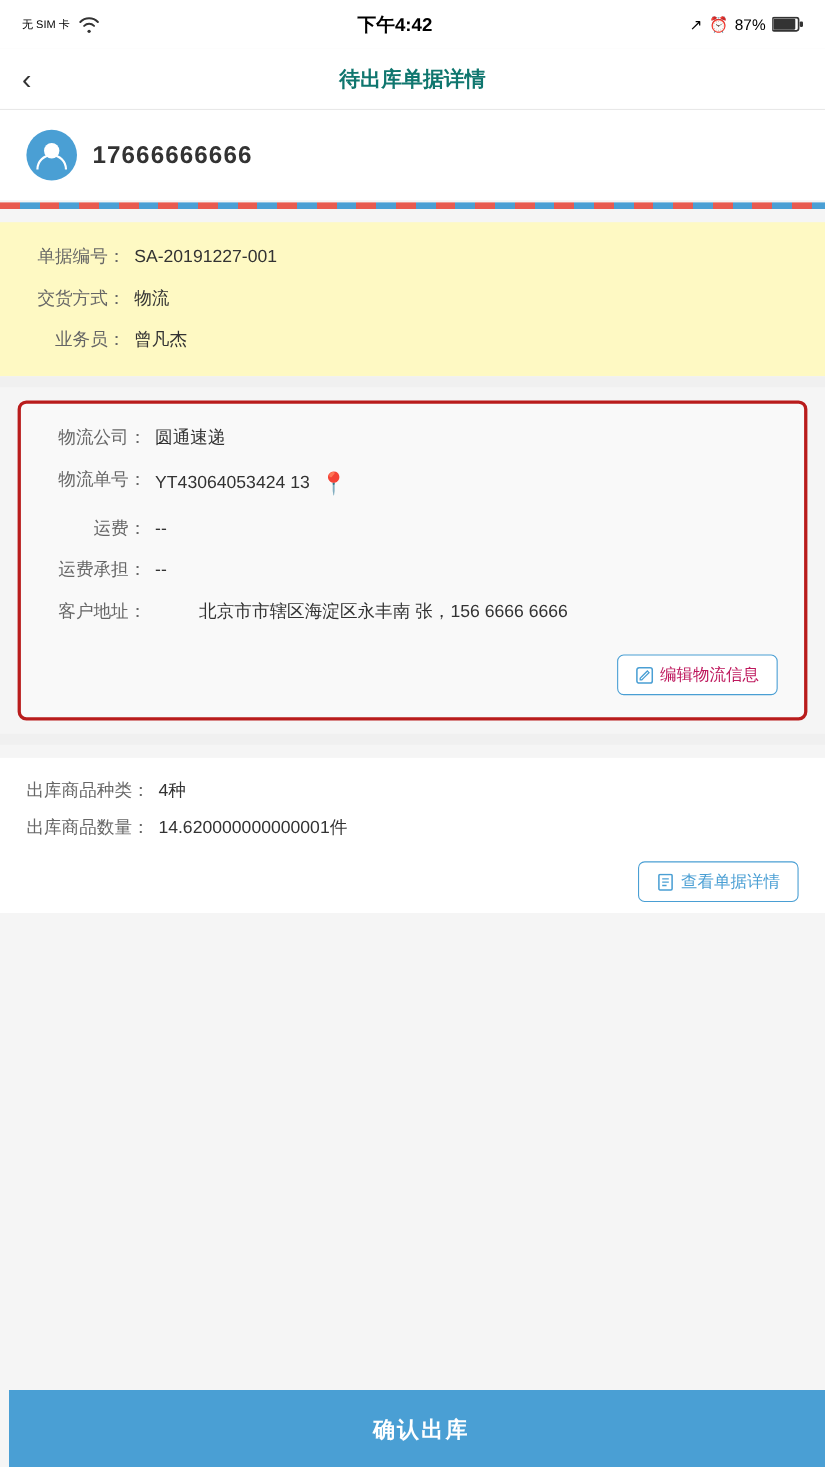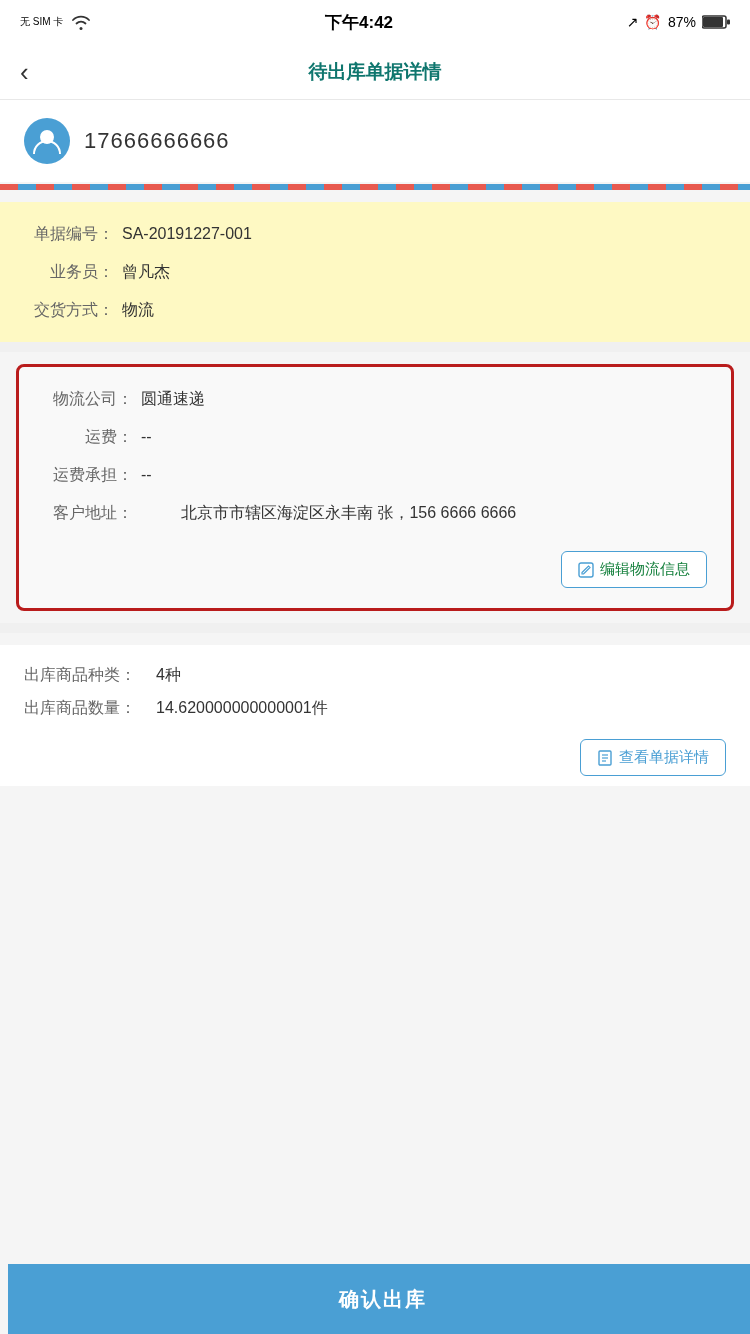--- a/index.html
+++ b/index.html
@@ -66,21 +66,21 @@
       width: 46px;
       height: 46px;
       border-radius: 50%;
       background: #4a9fd4;
       display: flex;
       align-items: center;
       justify-content: center;
     }
     .user-phone {
       font-size: 22px;
-      font-weight: 400;
+      font-weight: 700;
       color: #333;
       letter-spacing: 1px;
     }
 
     
     .dashed-divider {
       height: 6px;
       background: repeating-linear-gradient(
         90deg,
         #e85a4f 0px, #e85a4f 18px,
@@ -130,40 +130,39 @@
     }
 
     
     .edit-btn {
       display: flex;
       align-items: center;
       gap: 6px;
       border: 1px solid #4a9fd4;
       border-radius: 6px;
       padding: 8px 16px;
-      color: #15803d;
+      color: #be185d;
       font-size: 15px;
       cursor: pointer;
       background: #fff;
       margin-left: auto;
       margin-top: 12px;
       float: right;
     }
 
     
     .goods-section {
       background: #fff;
       margin: 12px 0 0 0;
       padding: 20px 24px 10px;
     }
     .goods-row {
       display: flex;
       margin-bottom: 12px;
       font-size: 16px;
-      gap: 12px;
     }
     .goods-label {
       color: #666;
       min-width: 110px;
       text-align: right;
       margin-right: 8px;
     }
     .goods-value {
       color: #333;
     }
@@ -263,35 +262,42 @@
 </div>
 
 <div class="dashed-divider"></div>
 
 <div class="info-section">
   <div class="info-row">
     <span class="info-label">单据编号：</span>
     <span class="info-value">SA-20191227-001</span>
   </div>
   <div class="info-row">
+    <span class="info-label">交货方式：</span>
+    <span class="info-value">物流</span>
+  </div>
+  <div class="info-row">
     <span class="info-label">业务员：</span>
     <span class="info-value">曾凡杰</span>
   </div>
-  <div class="info-row">
-    <span class="info-label">交货方式：</span>
-    <span class="info-value">物流</span>
-  </div>
 </div>
 
 <div class="section-divider"></div>
 
 <div class="logistics-card" style="margin: 12px 16px; border-radius: 8px;">
   <div class="info-row">
     <span class="info-label">物流公司：</span>
     <span class="info-value">圆通速递</span>
+  </div>
+  <div class="info-row">
+    <span class="info-label">物流单号：</span>
+    <span class="info-value">
+      <span>YT43064053424 13</span>
+      <span style="color:#4a9fd4; font-size:20px; cursor:pointer;">📍</span>
+    </span>
   </div>
   <div class="info-row">
     <span class="info-label">运费：</span>
     <span class="info-value">--</span>
   </div>
   <div class="info-row">
     <span class="info-label">运费承担：</span>
     <span class="info-value">--</span>
   </div>
   <div class="info-row">

